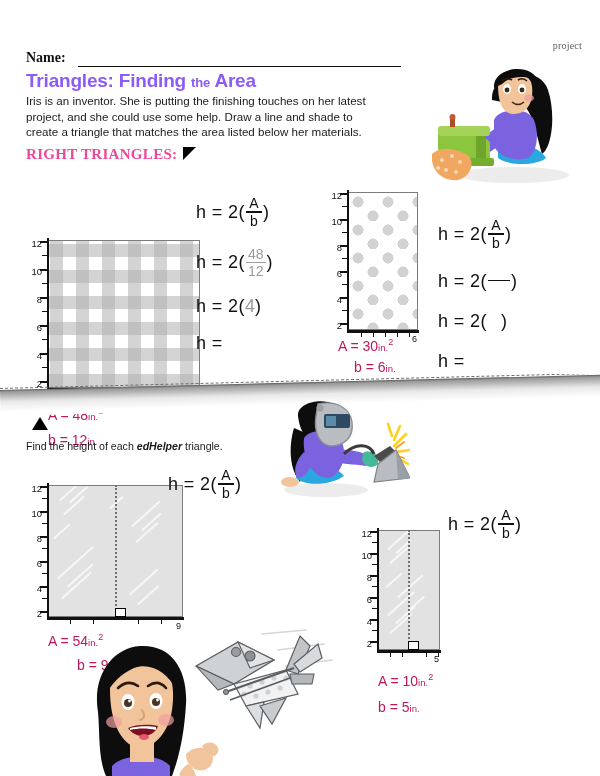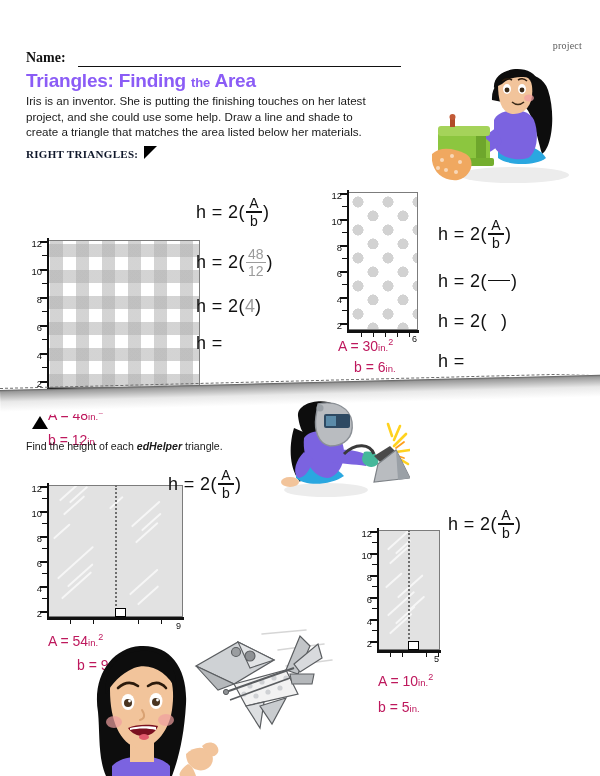--- a/index.html
+++ b/index.html
@@ -37,21 +37,21 @@
   .title .sm{font-size:13px;font-weight:bold;}
   .intro{
     position:absolute;left:26px;top:93px;width:360px;
     font-size:11.6px;line-height:15.5px;color:#1a1a1a;
   }
 
   
   .sec-head{
     position:absolute;
     font-family:"Liberation Serif", serif;
-    font-weight:bold;font-size:11px;letter-spacing:.3px;color:#0f172a;
+    font-weight:bold;font-size:15px;letter-spacing:.3px;color:#ec4899;
     white-space:nowrap;
   }
   .sec-sub{
     position:absolute;font-size:10.6px;color:#1a1a1a;white-space:nowrap;
   }
   .tri-right{
     display:inline-block;width:0;height:0;vertical-align:-1px;
     margin-left:6px;
     border-left:13px solid #000;
     border-bottom:13px solid transparent;

